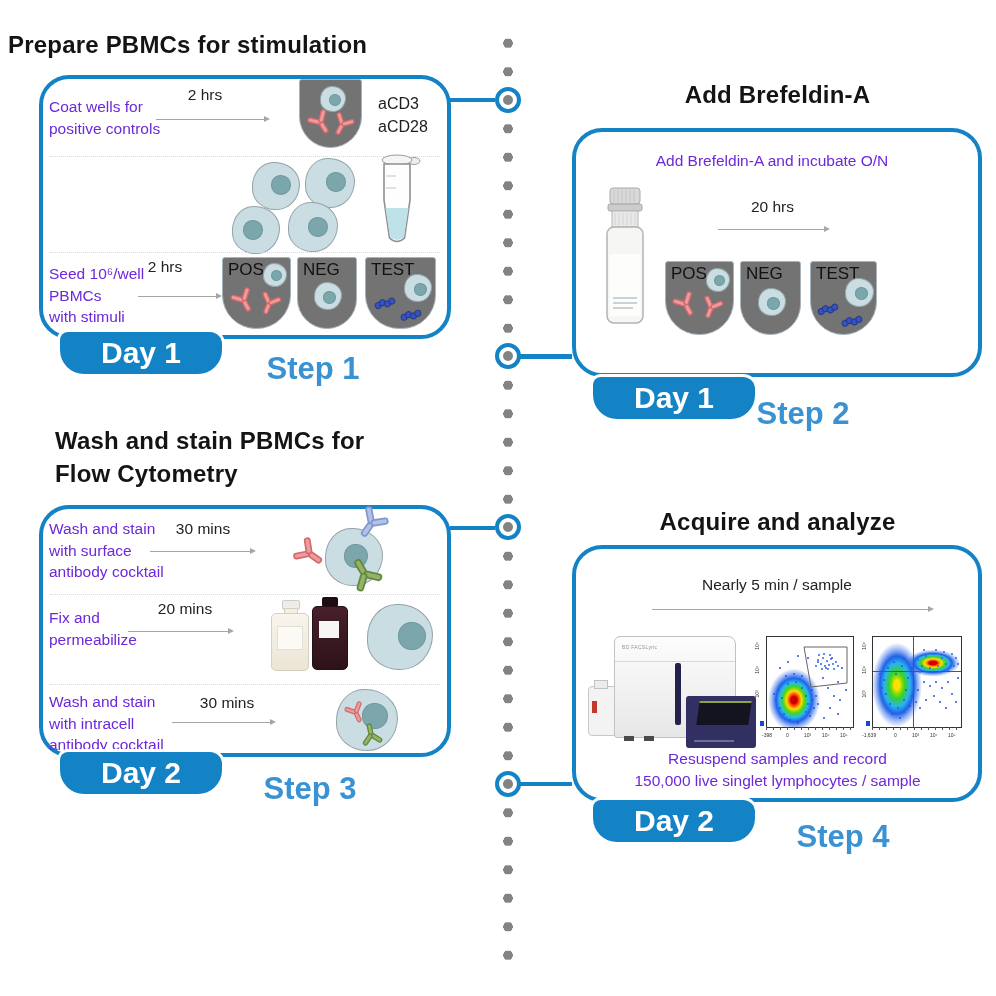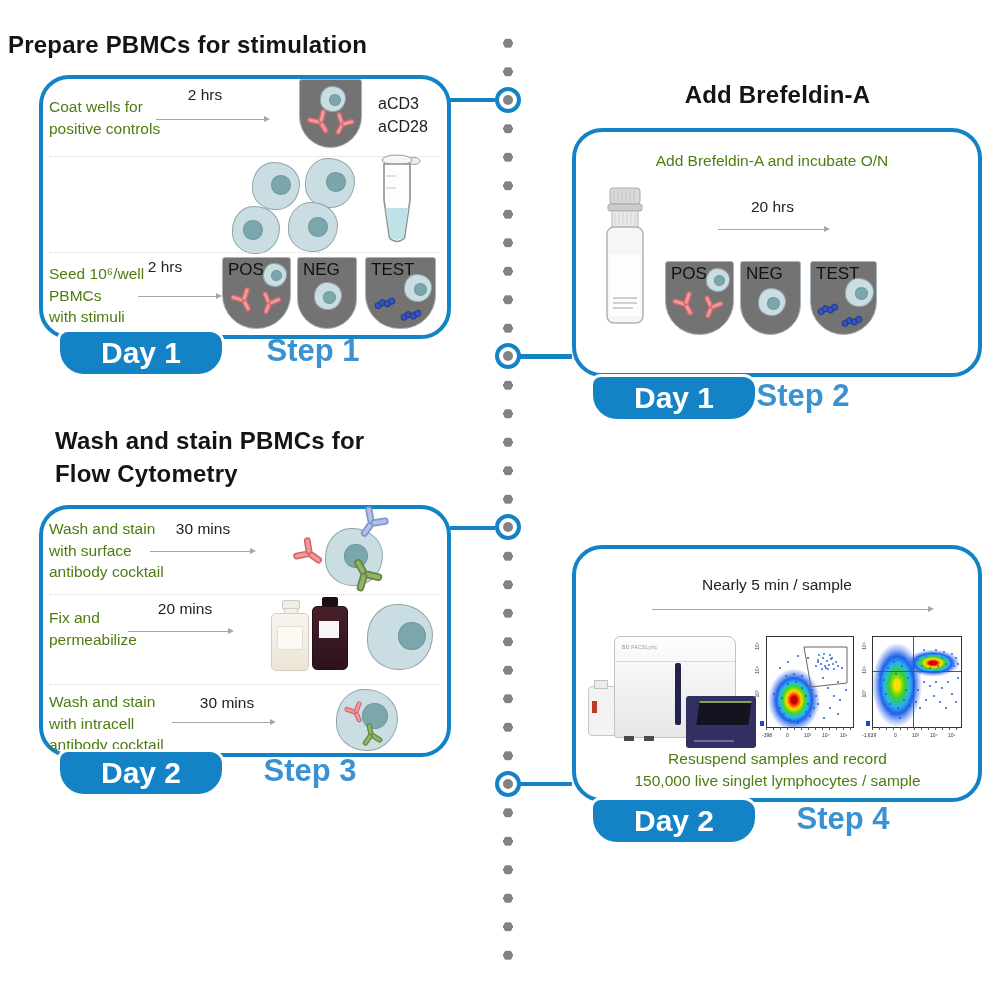--- a/index.html
+++ b/index.html
@@ -1,33 +1,33 @@
 <!DOCTYPE html>
 <html><head>
 <meta charset="utf-8">
 <style>
   html,body{margin:0;padding:0;background:#fff;font-family:"Liberation Sans",sans-serif;}
   #page{position:relative;width:996px;height:996px;background:#fff;overflow:hidden;}
   .abs{position:absolute;}
   .box{position:absolute;border:4.5px solid #1383c6;border-radius:30px;background:#fff;}
   .ptitle{position:absolute;font-weight:bold;font-size:24px;color:#141414;line-height:33px;white-space:pre-line;letter-spacing:.2px;}
   .center{text-align:center;}
-  .rlabel{position:absolute;font-size:15.5px;color:#4d7c0f;line-height:1.4;white-space:pre-line;}
+  .rlabel{position:absolute;font-size:15.5px;color:#6d28d9;line-height:1.4;white-space:pre-line;}
   .dur{position:absolute;font-size:15.5px;color:#222;text-align:center;}
   .arrow{position:absolute;height:1.4px;background:#a6a6a6;}
   .arrow::after{content:"";position:absolute;right:-6px;top:-3.1px;width:0;height:0;
     border-left:6.5px solid #a6a6a6;border-top:3.4px solid transparent;border-bottom:3.4px solid transparent;}
   .divider{position:absolute;border-top:1.5px dotted #d6dcde;}
   .well{position:absolute;border:1.4px solid #a7b4bc;border-radius:3px 3px 34px 34px;background:#737373;}
   .wlabel{position:absolute;left:5px;top:2px;font-size:17px;font-weight:500;color:#111;}
   .cell{position:absolute;background:#c9dde2;border:1.6px solid #93a4a8;border-radius:46% 54% 50% 50%/52% 48% 55% 45%;}
   .nuc{position:absolute;background:#7aa6ac;border:1px solid #6d999e;border-radius:48% 52% 50% 50%/50% 50% 52% 48%;}
   .day-badge{position:absolute;background:#1383c6;color:#fff;font-weight:bold;font-size:30px;text-align:center;
     border-radius:8px 12px 24px 24px;box-shadow:0 0 0 3px #fff;height:42px;line-height:42px;}
-  .step-label{position:absolute;color:#3a92d3;font-weight:bold;font-size:31px;text-align:center;}
+  .step-label{position:absolute;color:#3a92d3;font-weight:bold;font-size:31px;text-align:center;margin-top:18px;}
   .tl-dots{position:absolute;left:503px;top:29px;width:10px;height:936px;
     background-image:radial-gradient(circle 4.8px at 5px 14.25px,#838383 99%,rgba(131,131,131,0) 100%);
     background-size:10px 28.5px;background-repeat:repeat-y;}
   .tl-ring{position:absolute;width:18px;height:18px;border:4.5px solid #1383c6;border-radius:50%;background:#fff;}
   .tl-ring::after{content:"";position:absolute;left:50%;top:50%;width:10px;height:10px;margin:-5px 0 0 -5px;background:#838383;border-radius:50%;}
   .connector{position:absolute;height:4.5px;background:#1383c6;}
   svg.ab{position:absolute;overflow:visible;}
   svg.ab use{stroke-width:2px;}
   .ab-red use{fill:#ef9a9b;stroke:#d2696d;}
   .ab-blue use{fill:#b0c2e8;stroke:#8198cc;}
@@ -296,20 +296,21 @@
         <use href="#sym-antibody"></use>
       </svg>
     <svg class="ab ab-green" style="left:20px;top:30px;transform:rotate(168deg)" width="28" height="28">
         <use href="#sym-antibody"></use>
       </svg>
   </div>
 
   <div class="day-badge" style="left:60px;top:752px;width:162px">Day 2</div>
   <div class="step-label" style="left:240px;top:753px;width:140px">Step 3</div>
 
+  <div class="ptitle center" style="left:572px;top:505px;width:411px">Acquire and analyze</div>
   <div class="box" style="left:572px;top:545px;width:402px;height:249px"></div>
 
   <div class="dur" style="left:637px;top:576px;width:280px">Nearly 5 min / sample</div>
   <div class="arrow" style="left:652px;top:609px;width:276px"></div>
 
   <div class="cyt" style="left:588px;top:636px;width:168px;height:112px">
     <div class="cyt-jug">
         <div class="cyt-jug-tag"></div>
       </div>
     <div class="cyt-jug-cap"></div>

